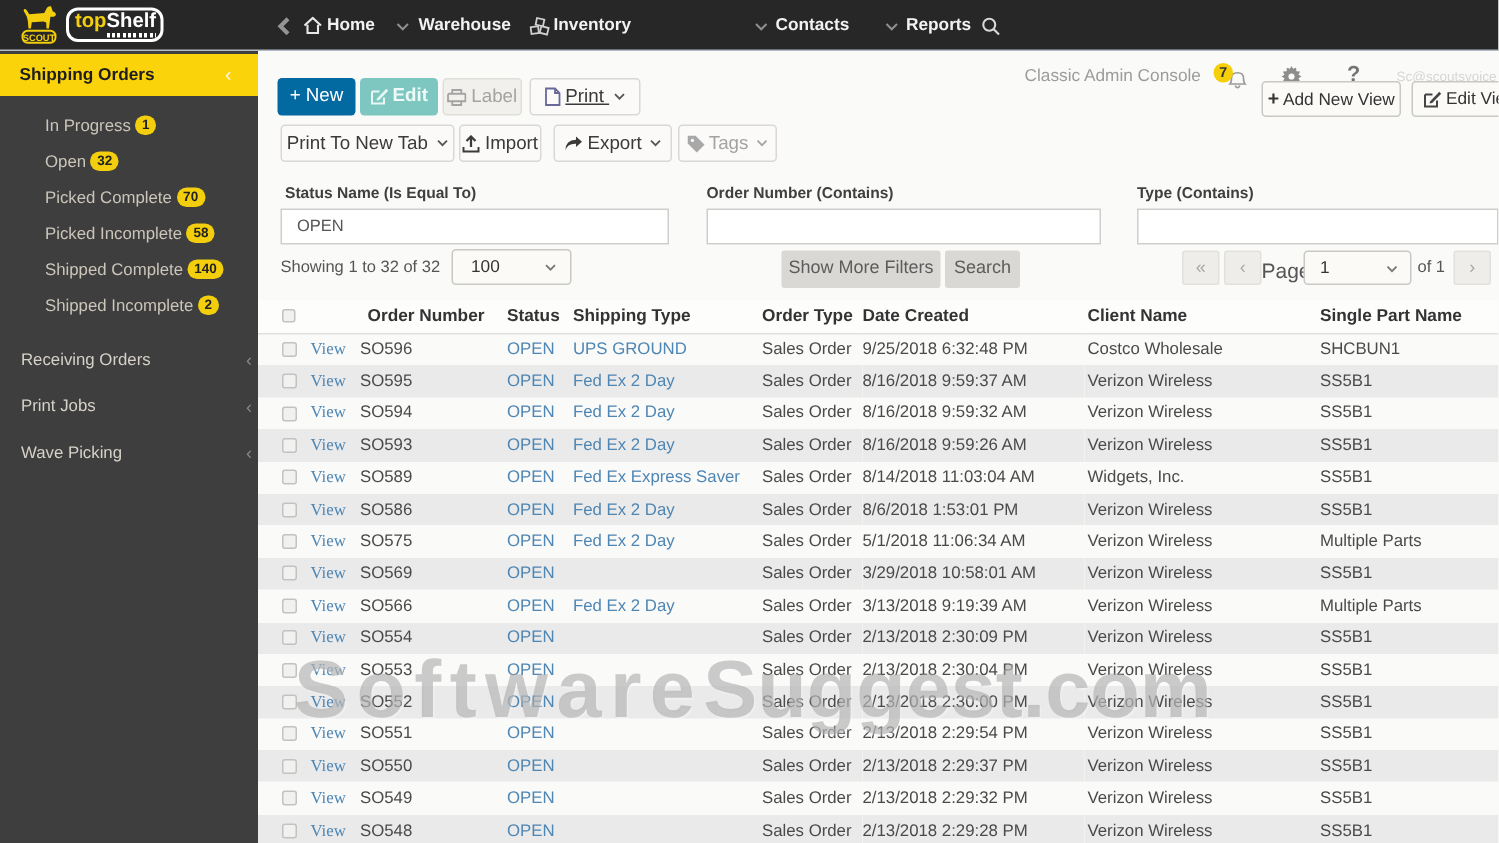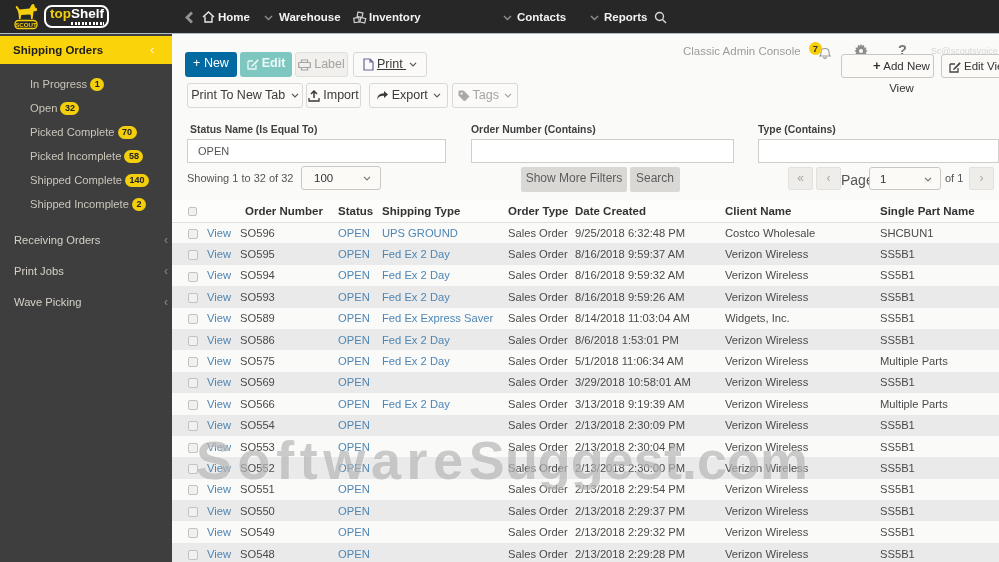--- a/index.html
+++ b/index.html
@@ -15,41 +15,41 @@
 
 #sidebar { left:0; top:34px; width:172px; height:528px; background:#3e3e3e; }
 #sidehead { position:absolute; left:0; top:1.5px; width:172px; height:28px; background:#fbd30b; color:#1e1e1e; font-size:11.5px; font-weight:bold; line-height:28px; }
 .sideitem { position:absolute; left:30px; color:#cbc5ba; font-size:11.2px; line-height:16px; white-space:nowrap; }
 .sidesec { position:absolute; left:14px; color:#d6d2c9; font-size:11.2px; line-height:16px; white-space:nowrap; }
 .badge { display:inline-block; background:#f3ce0d; color:#222; font-size:9px; font-weight:bold; border-radius:7.5px; padding:1px 4.5px; line-height:11.5px; margin-left:3px; position:relative; top:-1px; }
 .schev { position:absolute; left:150px; color:#8a8a8a; font-size:12px; }
 
 
 #cac { color:#9c9c9c; font-size:11.5px; }
-.hbtn { position:absolute; height:24px; background:#fbfaf7; border:1px solid #c9c8c4; border-radius:3px; font-size:11.5px; color:#333; line-height:22px; text-align:center;padding-left:28px; }
+.hbtn { position:absolute; height:24px; background:#fbfaf7; border:1px solid #c9c8c4; border-radius:3px; font-size:11.5px; color:#333; line-height:22px; text-align:center; }
 
 
 .btn { position:absolute; height:24.5px; border-radius:3px; font-size:12.5px; line-height:23px; text-align:center; white-space:nowrap; }
 .btn-blue { background:#0369a1; color:#fff; font-weight:normal; }
 .btn-teal { background:#7ec7c1; color:#eefaf8; font-weight:bold; }
 .btn-gray { background:#f1f0ec; border:1px solid #dfded9; color:#a3a3a3; }
 .btn-lite { background:#fbfaf8; border:1px solid #d9d8d4; color:#3a3a3a; }
 .btn-dark { background:#d9d8d4; color:#5c5c5c; border-radius:2px; }
 
 
 .flabel { position:absolute; font-size:10.4px; font-weight:bold; color:#3f3f3f; }
 .finput { position:absolute; height:24px; background:#fff; border:1px solid #cfcecb; font-size:11px; color:#555; line-height:23px; padding-left:10px; }
 
 
 #tbl { position:absolute; left:172px; top:200px; width:827px; border-collapse:collapse; table-layout:fixed; font-size:11.2px; color:#4a4a4a; }
 #tbl th { height:22px; font-size:11.5px; color:#333; text-align:left; font-weight:bold; padding:0 0 0 2px; background:#fdfdfc; border-bottom:1px solid #e0e0de; }
 #tbl td { height:21.4px; padding:0 0 0 2px; white-space:nowrap; overflow:hidden; }
 #tbl tr.alt td { background:#eaeaea; }
 #tbl a { color:#4e86b4; text-decoration:none; }
-#tbl td:nth-child(2), #tbl th:nth-child(2) { padding-left:5px; }
+#tbl td:nth-child(2), #tbl th:nth-child(2) { padding-left:5px;font-family:Liberation Serif, serif; }
 #tbl th:nth-child(3) { padding-left:7px; }
 #tbl td:nth-child(7), #tbl th:nth-child(7) { padding-left:0;margin-top:48px; }
 .cb { display:inline-block; width:10px; height:10px; background:#f1f1ef; border:1px solid #c2c2c0; border-radius:2px; vertical-align:middle; margin-left:13.5px; }
 
 
 #wm { position:absolute; left:196px; top:429px; width:640px; font-size:54px; font-weight:bold; color:rgba(166,166,166,0.57); text-shadow:1px 1px 1px rgba(255,255,255,0.3); white-space:nowrap; letter-spacing:0px; }
 #wm2 { position:absolute; left:931px; top:46px; font-size:9px; color:#d6d6d6; white-space:nowrap; }
 .pgbtn { position:absolute; top:167px; height:23px; background:#eeede9; border:1px solid #e2e1dd; border-radius:2px; color:#a5a5a5; text-align:center; font-size:12px; line-height:21px; }
 svg { vertical-align:middle; }
 </style>

